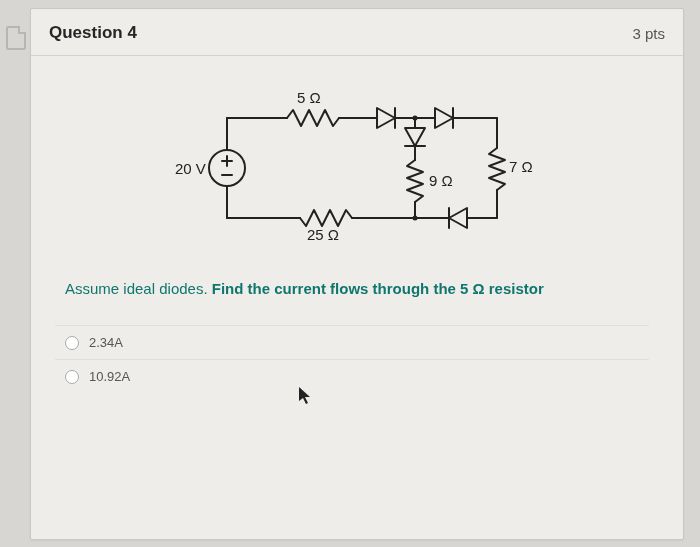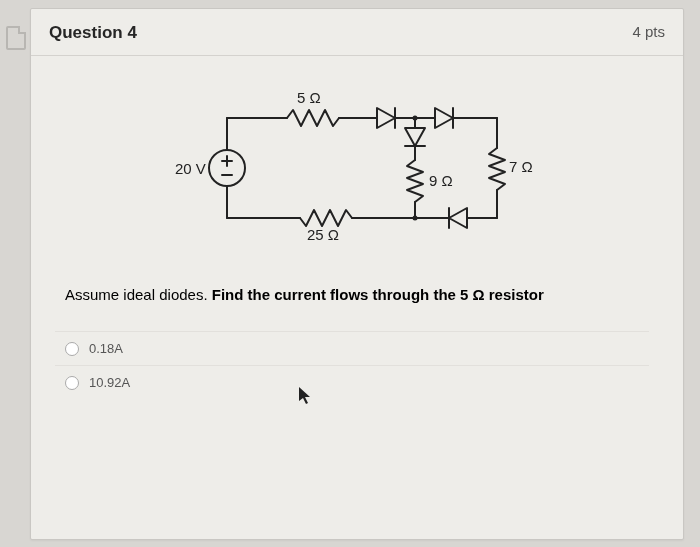--- a/index.html
+++ b/index.html
@@ -42,20 +42,21 @@
     background: #eeede9;
     border: 1px solid #c9c7c3;
     border-radius: 2px;
     box-shadow: 0 1px 2px rgba(0,0,0,0.05);
   }
   .header {
     border-bottom: 1px solid #d4d2ce;
     padding: 14px 18px 12px 18px;
     display: flex;
     justify-content: space-between;
+    align-items: center;
   }
   .q-title {
     font-size: 17px;
     font-weight: 700;
     color: #262626;
   }
   .q-pts {
     font-size: 15px;
     color: #555;
   }
@@ -64,22 +65,22 @@
   }
   .circuit-wrap {
     width: 100%;
     display: flex;
     justify-content: center;
     padding: 12px 0 6px 0;
   }
   svg { display:block; }
   .prompt {
     font-size: 15px;
-    color: #000000;
-    margin-top: 12px;
+    color: #0f766e;
+    margin-top: 6px;
     margin-bottom: 28px;
   }
   .prompt b { font-weight: 700; }
   .answers {
     margin-left: -10px;
   }
   .answer {
     padding: 9px 0 9px 10px;
     border-top: 1px solid #e2e0dc;
     display: flex;
@@ -114,21 +115,21 @@
   .cursor svg { overflow: visible; }
 </style>
 </head>
 <body>
 
 <div class="page-icon"></div>
 
 <div class="card">
   <div class="header">
     <div class="q-title">Question 4</div>
-    <div class="q-pts">4 pts</div>
+    <div class="q-pts">3 pts</div>
   </div>
 
   <div class="body">
 
     <div class="circuit-wrap">
       <svg width="420" height="190" viewBox="0 0 420 190">
         <g stroke="#222" stroke-width="2" fill="none" stroke-linecap="round" stroke-linejoin="round" font-family="Helvetica, Arial, sans-serif" font-size="15">
 
           <circle cx="80" cy="90" r="18"></circle>
           <line x1="80" y1="78" x2="80" y2="88"></line>
@@ -183,21 +184,21 @@
       </svg>
     </div>
 
     <div class="prompt">
       <span>Assume ideal diodes. </span><b>Find the current flows through the 5 Ω resistor</b>
     </div>
 
     <div class="answers">
       <div class="answer">
         <span class="radio"></span>
-        <span>0.18A</span>
+        <span>2.34A</span>
       </div>
       <div class="answer">
         <span class="radio"></span>
         <span>10.92A</span>
       </div>
     </div>
 
   </div>
 
   <div class="cursor" style="left:268px; top:378px;">

